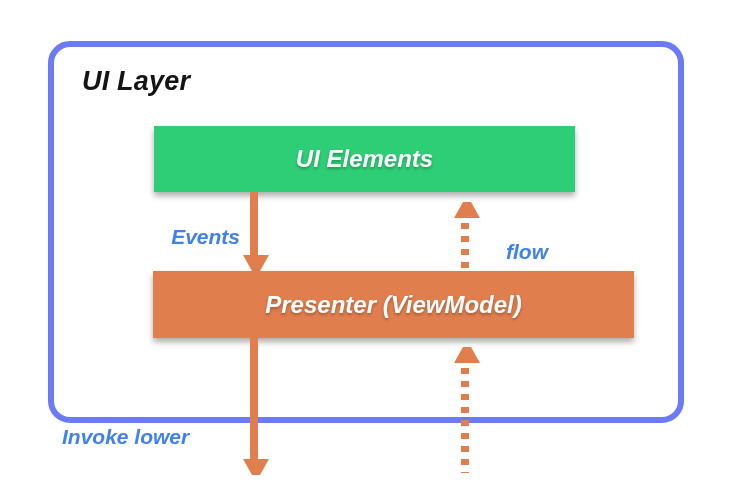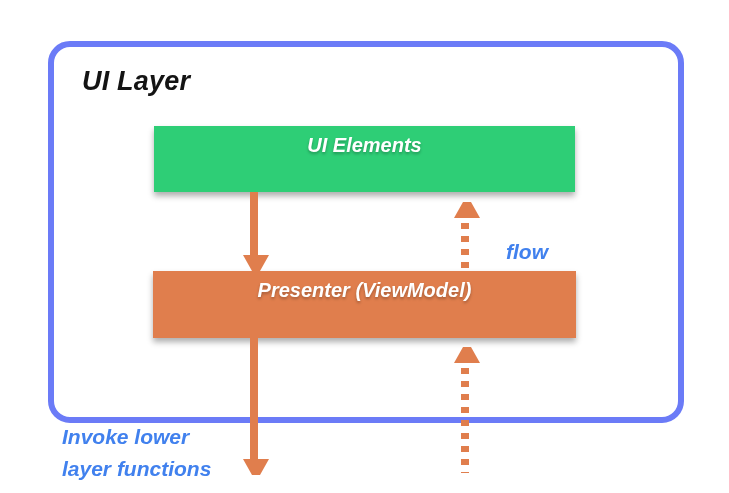--- a/index.html
+++ b/index.html
@@ -35,39 +35,40 @@
     font-weight: 700;
     color: #141414;
     letter-spacing: 0.2px;
     z-index: 3;
   }
 
   
   .dbox {
     position: absolute;
     display: flex;
+    align-items: center;
     justify-content: center;
     color: #ffffff;
-    font-size: 20px;
+    font-size: 24px;
     font-weight: 700;
     text-shadow: 0 2px 3px rgba(0,0,0,0.28);
     box-shadow: 0 4px 6px rgba(0,0,0,0.32);
     z-index: 2;
   }
   .dbox.green {
     left: 146px;
     top: 118px;
     width: 421px;
     height: 66px;
     background: #2ECE76;
   }
   .dbox.orange {
     left: 145px;
     top: 263px;
-    width: 423px;
+    width: 481px;
     height: 67px;
     background: #E07E4D;
   }
 
   
   .solid-line {
     position: absolute;
     width: 4px;
     background: #E07E4D;
     z-index: 4;
@@ -141,30 +142,30 @@
   <div class="dbox green">
     <span>UI Elements</span>
   </div>
 
   <div class="dbox orange">
     <span>Presenter (ViewModel)</span>
   </div>
 
   <div id="events-line" class="solid-line"></div>
   <div id="events-head" class="head-down"></div>
+  <div id="events-label" class="flow-label">Events</div>
 
   <div id="flow-head" class="head-up"></div>
   <div id="flow-line" class="dashed-line"></div>
   <div id="flow-label" class="flow-label">flow</div>
 
   <div id="invoke-line" class="solid-line"></div>
   <div id="invoke-head" class="head-down"></div>
   <div id="invoke-label" class="flow-label">
     <div>Invoke lower</div>
-    <div>layer functions</div>
   </div>
 
   <div id="data-head" class="head-up"></div>
   <div id="data-line" class="dashed-line"></div>
   <div id="data-label" class="flow-label">
   </div>
 
 </div>
 
 </body></html>

